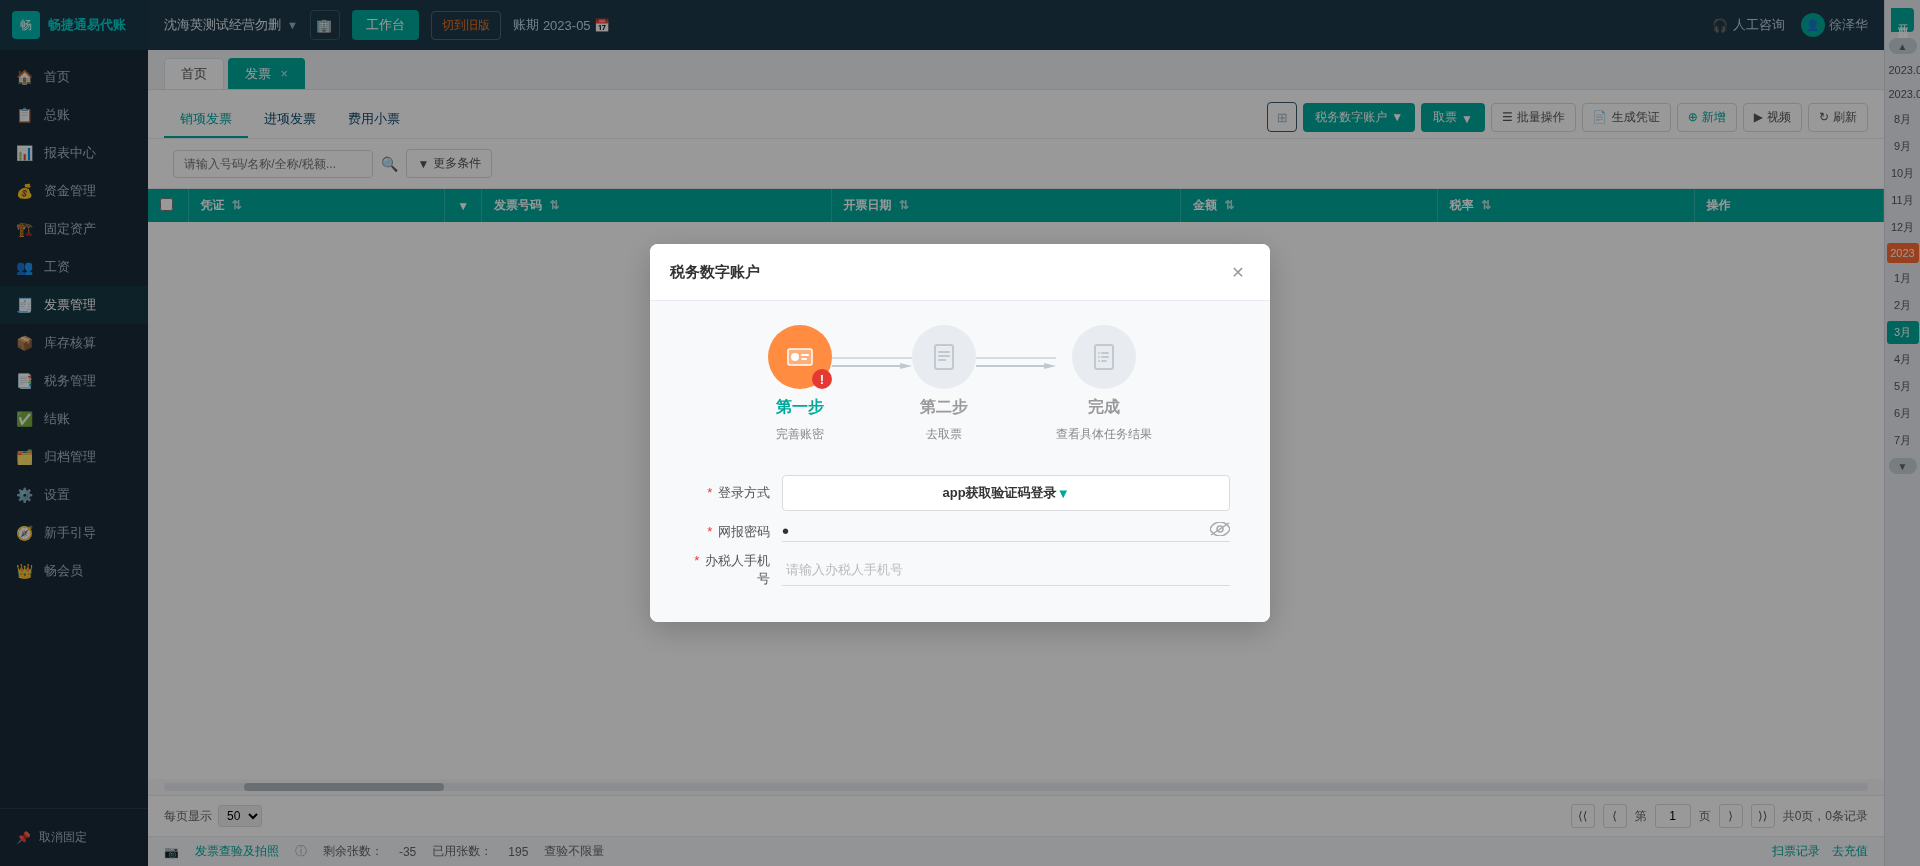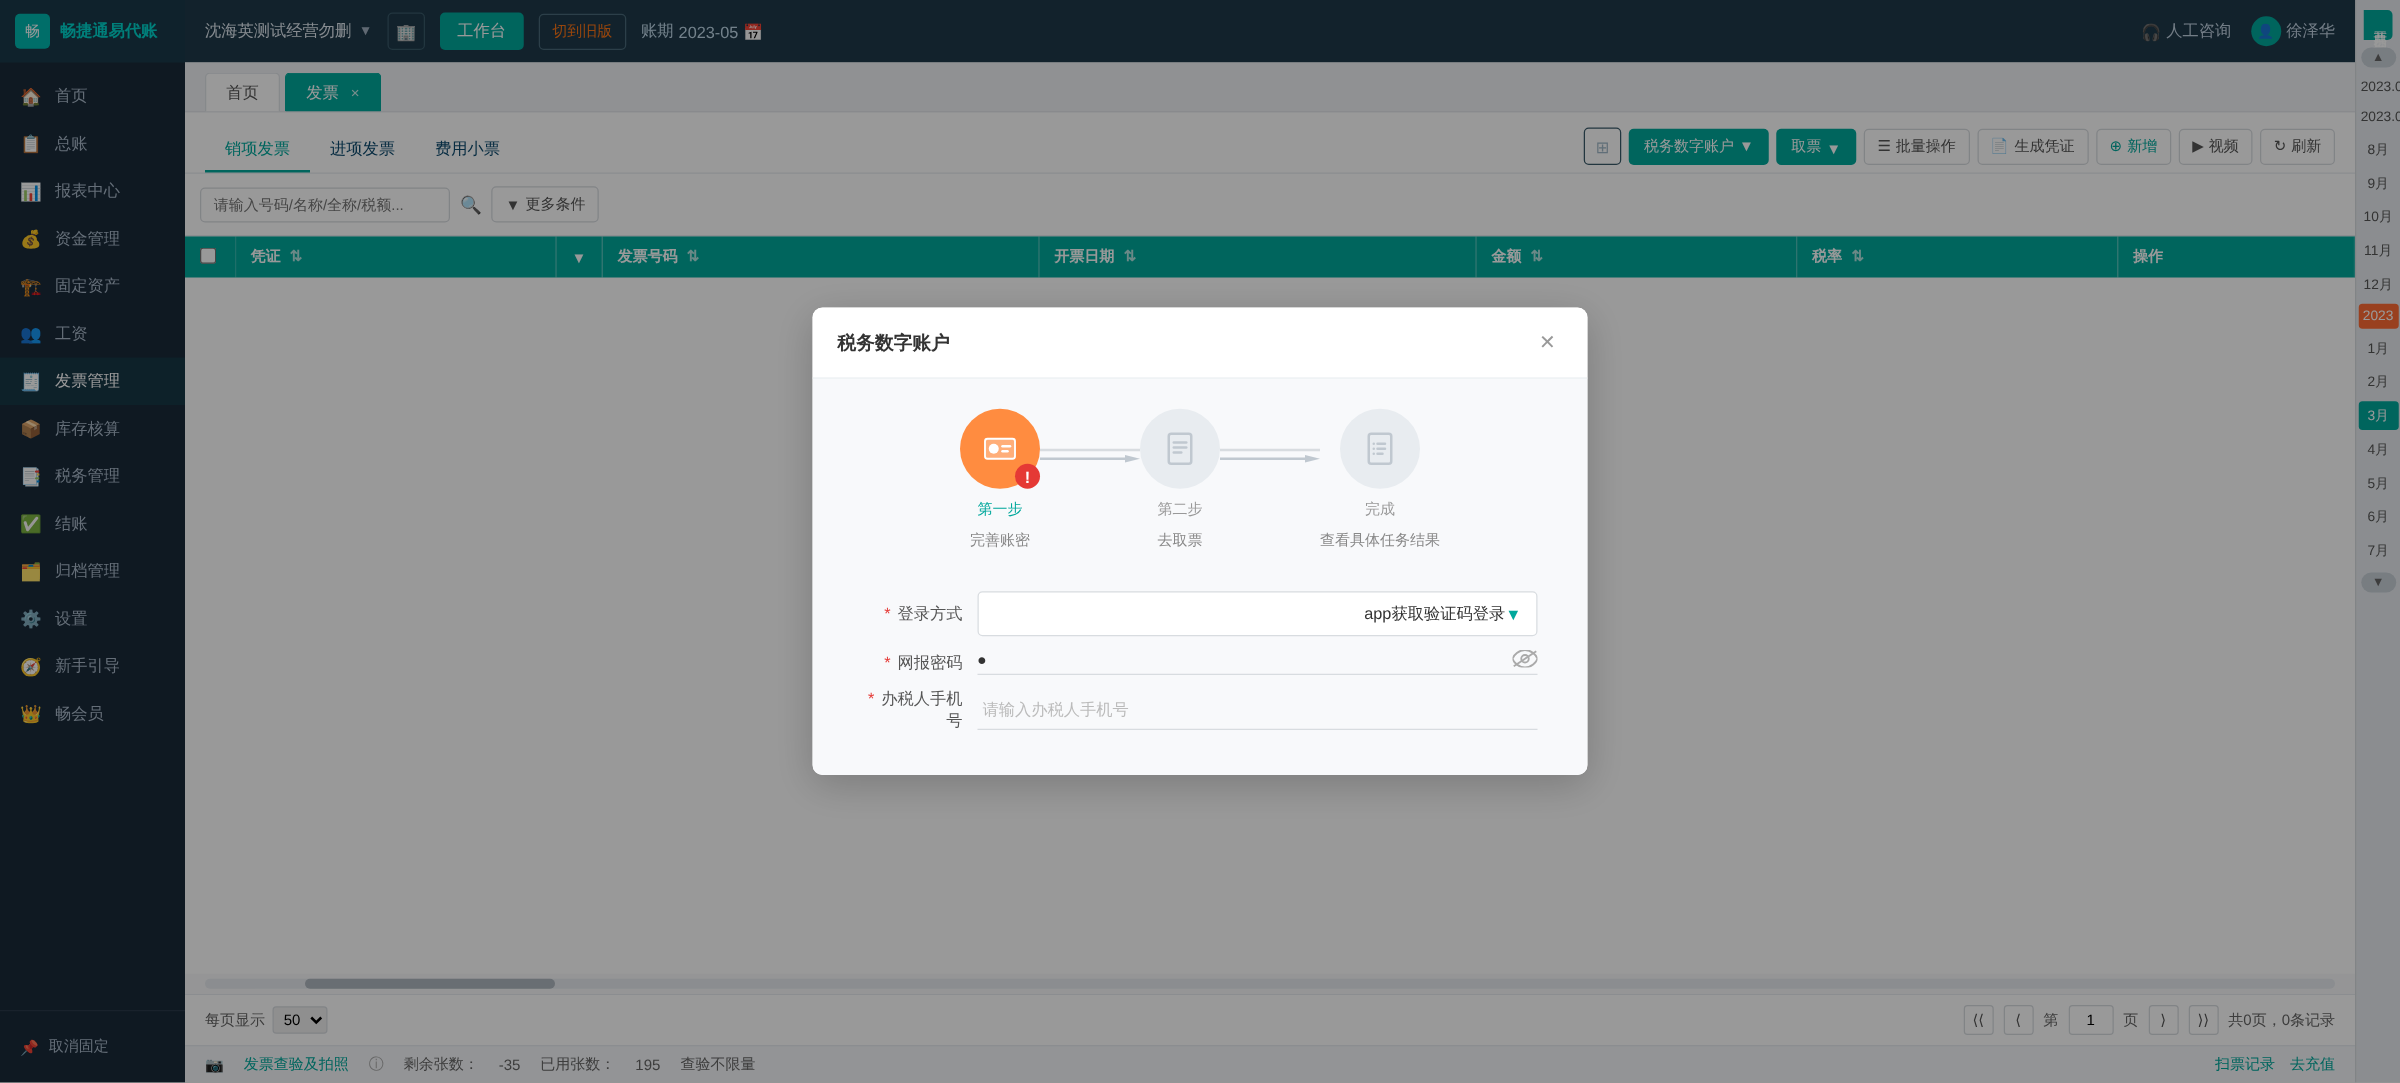--- a/index.html
+++ b/index.html
@@ -227,21 +227,21 @@
     }
     .sub-tab.active {
       color: #00a89c;
       border-bottom: 2px solid #00a89c;
     }
 
     
     .toolbar {
       display: flex;
       align-items: center;
-      padding: 10px 12px;
+      padding: 10px 25px;
       gap: 8px;
       border-bottom: 1px solid #e8ecf0;
     }
     .search-input {
       border: 1px solid #d8dce0;
       border-radius: 4px;
       padding: 6px 10px;
       font-size: 12px;
       width: 200px;
       color: #999;
@@ -439,22 +439,22 @@
       background: #e8ecf0;
     }
     .step-connector {
       width: 80px;
       height: 2px;
       background: #d8dce0;
       margin-top: 32px;
       flex-shrink: 0;
     }
     .step-label {
-      font-size: 12px;
-      font-weight: normal;
+      font-size: 16px;
+      font-weight: bold;
       color: #00a89c;
     }
     .step-label.inactive { color: #999; }
     .step-desc {
       font-size: 12px;
       color: #888;
       text-align: center;
     }
     .step-badge {
       position: absolute;
@@ -491,22 +491,23 @@
     .form-select {
       flex: 1;
       border: 1px solid #d8dce0;
       border-radius: 4px;
       padding: 8px 12px;
       font-size: 13px;
       color: #333;
       background: white;
       display: flex;
       align-items: center;
-      justify-content: flex-end;
-      cursor: pointer;
+      justify-content: center;
+      cursor: pointer;
+      font-weight: bold;
     }
     .form-input {
       flex: 1;
       border: none;
       border-bottom: 1px solid #d8dce0;
       padding: 8px 4px;
       font-size: 13px;
       color: #333;
       outline: none;
       background: transparent;

